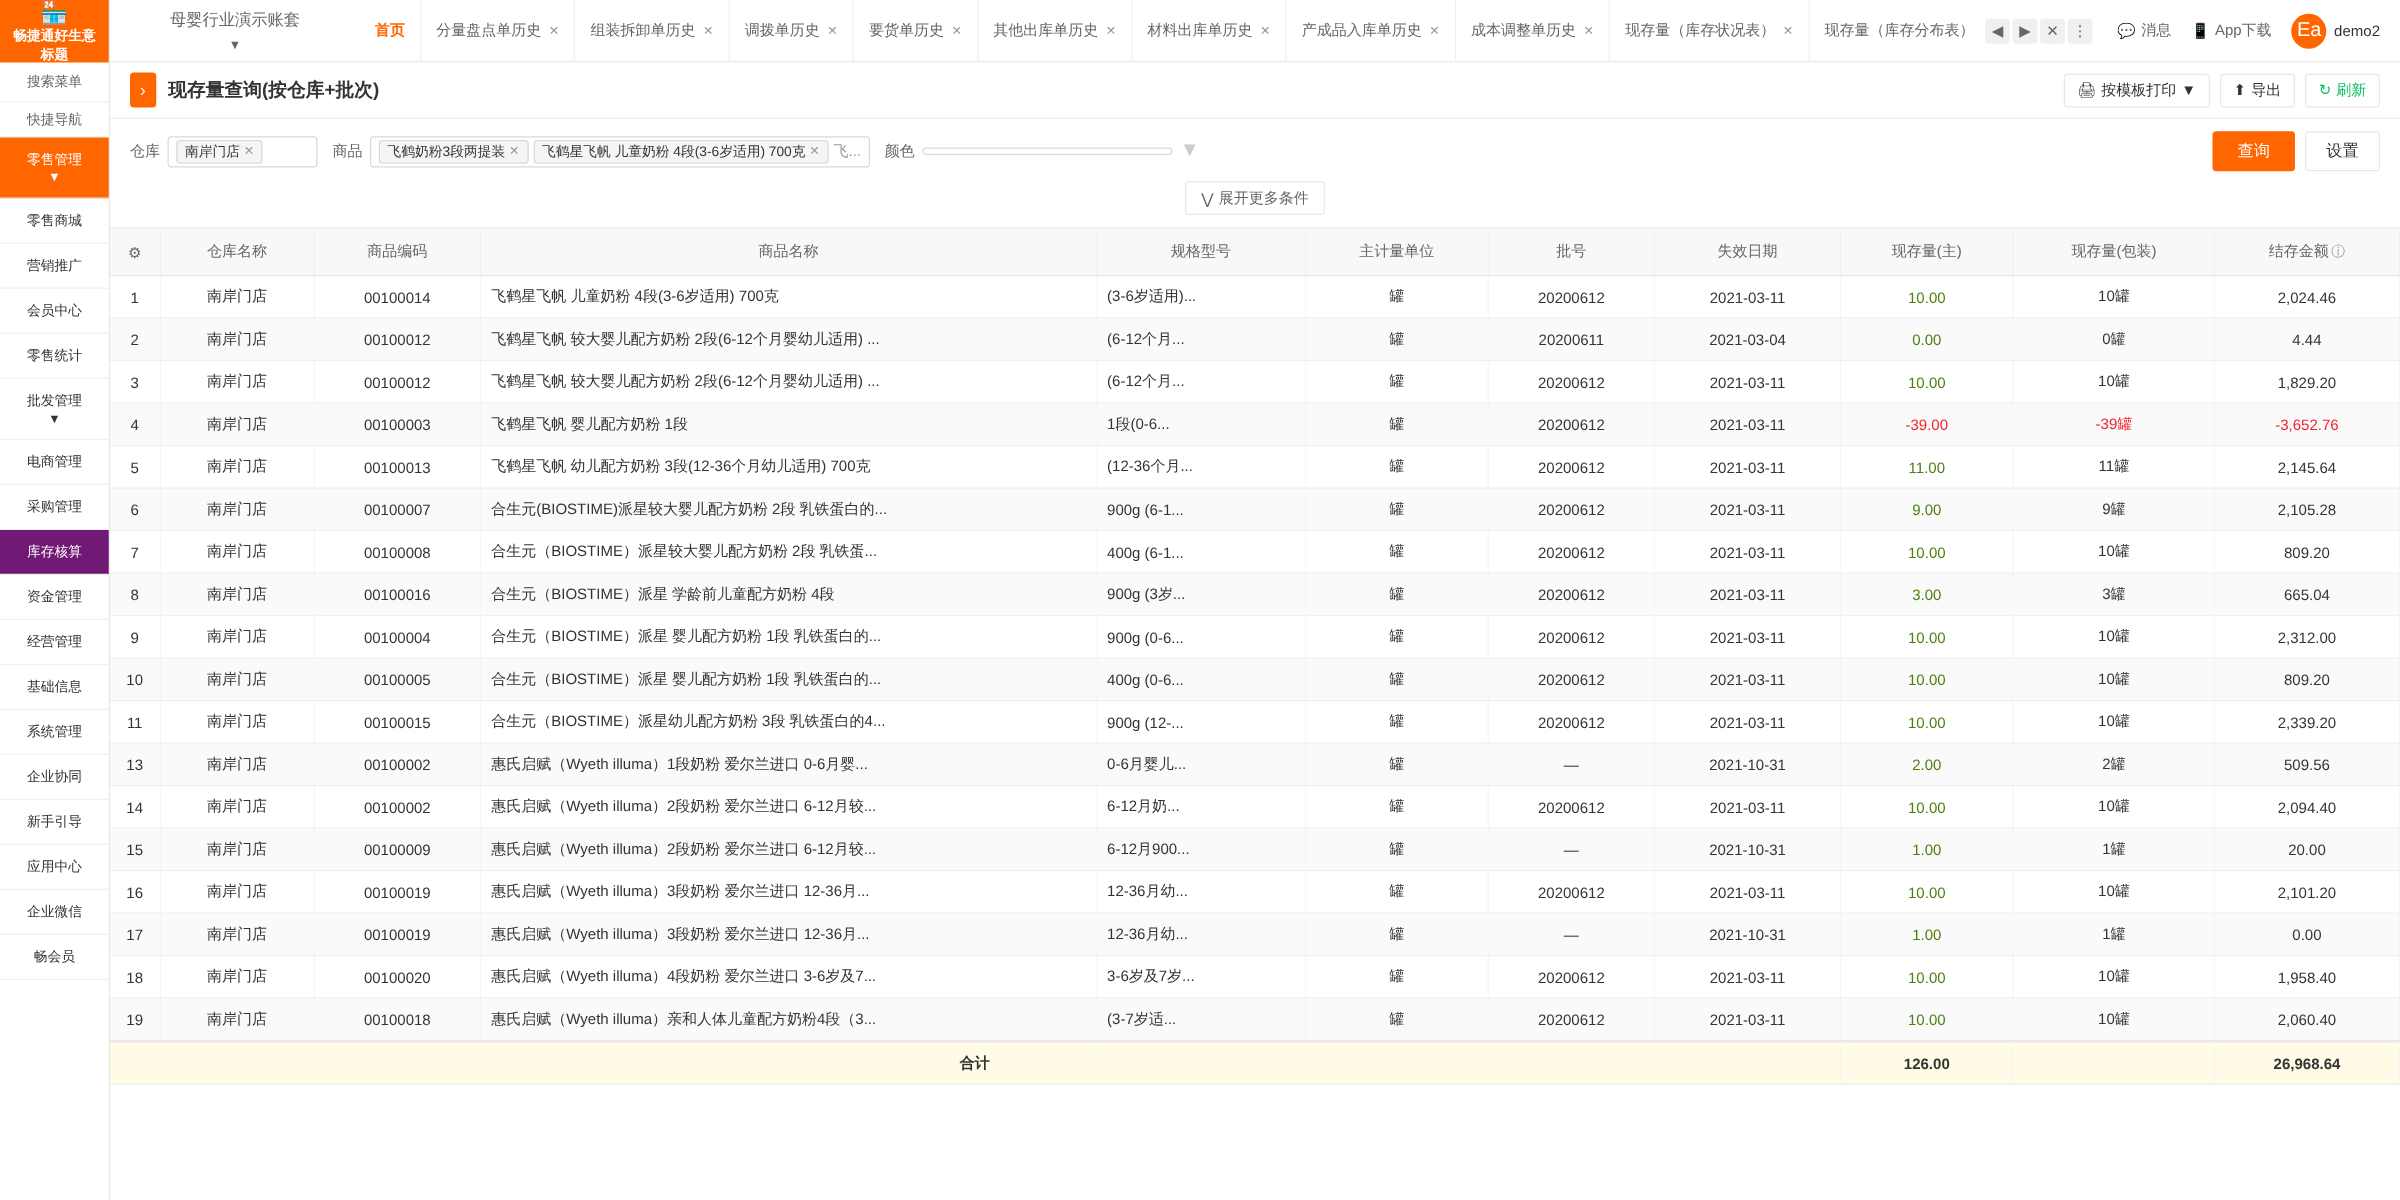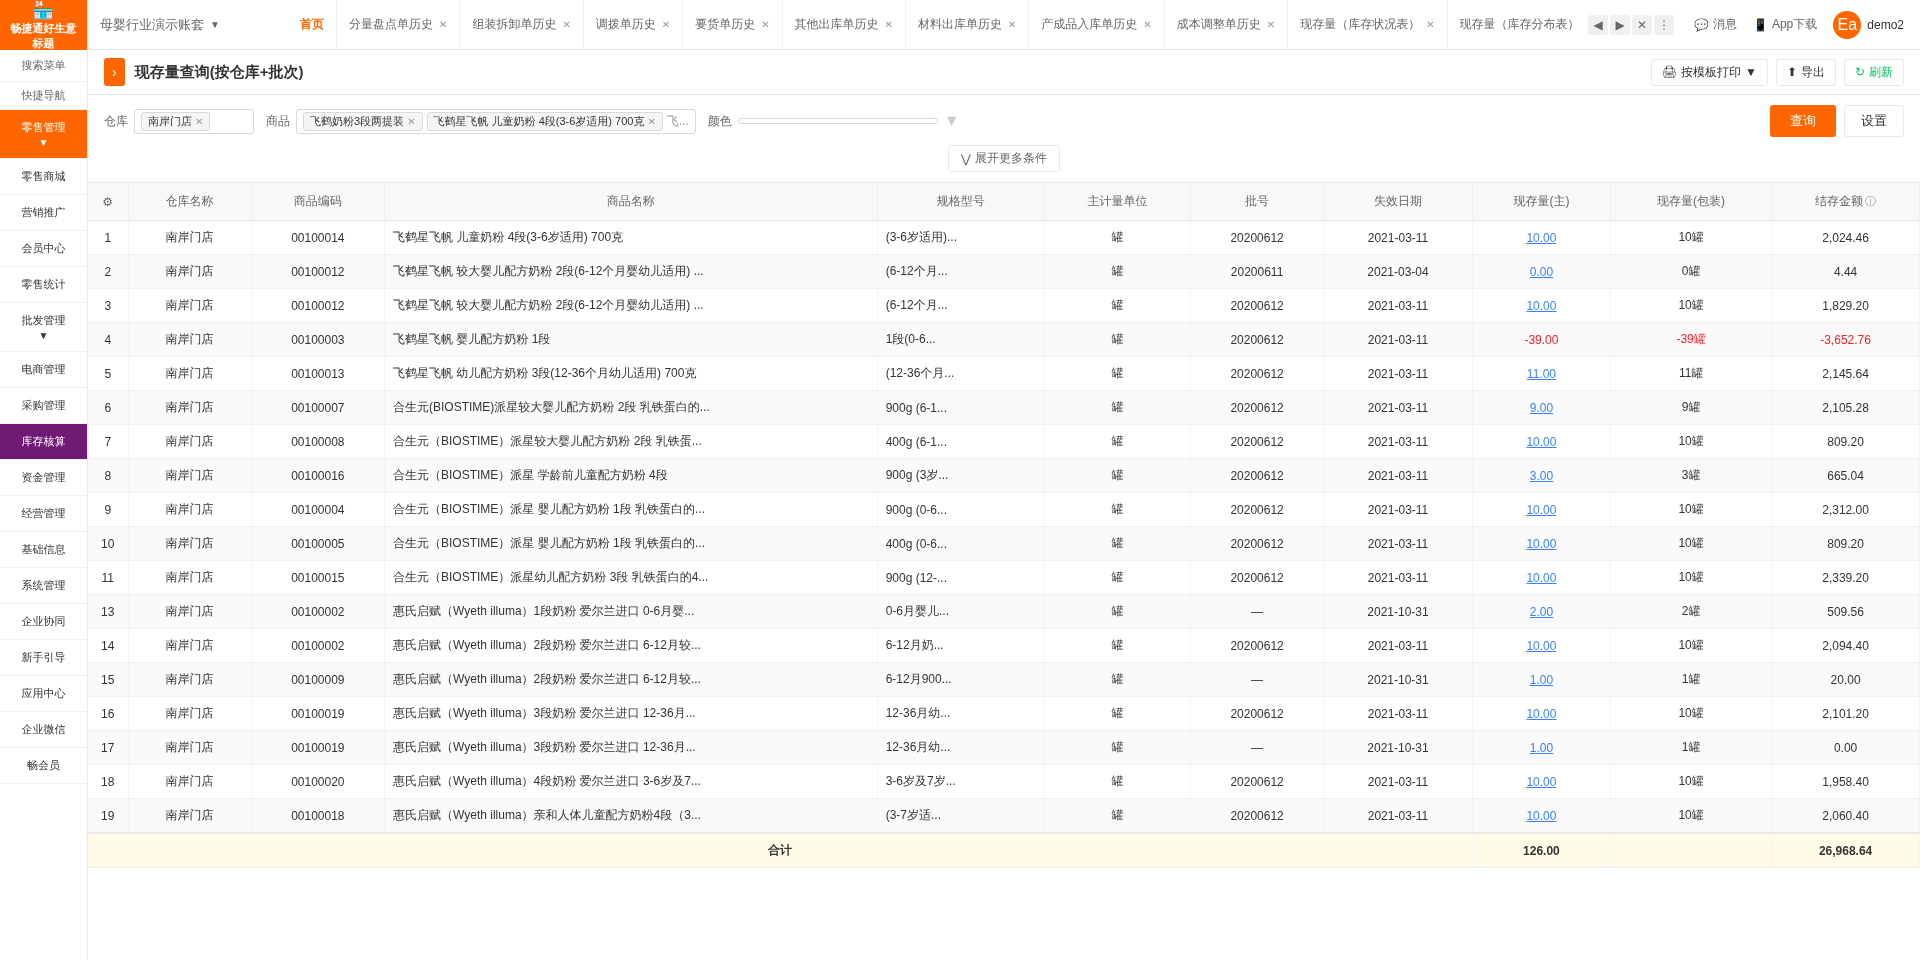--- a/index.html
+++ b/index.html
@@ -12,21 +12,21 @@
     .sidebar-search { padding: 8px 6px; font-size: 11px; color: #666; text-align: center; cursor: pointer; border-bottom: 1px solid #f0f0f0; }
     .sidebar-nav { padding: 6px; font-size: 11px; color: #666; text-align: center; cursor: pointer; border-bottom: 1px solid #f0f0f0; }
     .sidebar-item { padding: 10px 6px; font-size: 11px; color: #333; text-align: center; cursor: pointer; border-bottom: 1px solid #f0f0f0; display: flex; flex-direction: column; align-items: center; gap: 2px; }
     .sidebar-item.active { background: #ff6600; color: #fff; }
 
     
     .main-content { flex: 1; display: flex; flex-direction: column; height: 960px; overflow: hidden; }
 
     
     .top-nav { background: #fff; height: 50px; display: flex; align-items: center; border-bottom: 1px solid #e8e8e8; flex-shrink: 0; }
-    .top-nav-left { width: 200px; padding: 0 12px; font-size: 13px; color: #666; display: flex; align-items: center; gap: 6px; flex-shrink: 0; }
+    .top-nav-left { width: 200px; padding: 0 12px; font-size: 13px; color: #666; display: flex; align-items: center; gap: 6px; flex-shrink: 0; flex-direction: column; }
     .top-nav-tabs { flex: 1; display: flex; align-items: center; overflow: hidden; height: 100%; }
     .nav-tab { height: 50px; padding: 0 12px; display: flex; align-items: center; gap: 4px; font-size: 12px; color: #666; cursor: pointer; border-right: 1px solid #f0f0f0; white-space: nowrap; flex-shrink: 0; }
     .nav-tab .close-btn { color: #999; font-size: 10px; margin-left: 2px; }
     .nav-tab.home { color: #ff6600; font-weight: bold; }
     .top-nav-right { display: flex; align-items: center; gap: 16px; padding: 0 16px; flex-shrink: 0; }
     .top-nav-right .msg { display: flex; align-items: center; gap: 4px; color: #666; cursor: pointer; font-size: 12px; }
     .top-nav-right .app { display: flex; align-items: center; gap: 4px; color: #666; cursor: pointer; font-size: 12px; }
     .top-nav-right .user { display: flex; align-items: center; gap: 6px; cursor: pointer; }
     .user-avatar { width: 28px; height: 28px; border-radius: 50%; background: #ff6600; display: flex; align-items: center; justify-content: center; color: #fff; font-size: 16px; }
     .nav-arrows { display: flex; align-items: center; gap: 2px; padding: 0 4px; }
@@ -60,21 +60,21 @@
     .table-area { flex: 1; overflow: hidden; background: #fff; margin: 0; display: flex; flex-direction: column; }
     .table-wrapper { overflow: auto; flex: 1; }
     table { width: 100%; border-collapse: collapse; font-size: 12px; }
     thead tr { background: #f8f8f8; }
     thead th { padding: 10px 8px; text-align: center; border-bottom: 1px solid #e8e8e8; border-right: 1px solid #f0f0f0; color: #666; font-weight: normal; white-space: nowrap; }
     tbody tr { background: #fff; }
     tbody tr:nth-child(even) { background: #fafafa; }
     tbody td { padding: 8px 8px; text-align: center; border-bottom: 1px solid #f0f0f0; border-right: 1px solid #f5f5f5; color: #333; white-space: nowrap; }
     .td-name { text-align: left; max-width: 260px; overflow: hidden; text-overflow: ellipsis; }
     .td-spec { text-align: left; max-width: 110px; overflow: hidden; text-overflow: ellipsis; }
-    .td-num-link { color: #3b82f6; text-decoration: underline; cursor: pointer; }
+    .td-num-link { color: #4d7c0f; cursor: pointer; }
     .td-red { color: #f5222d; }
     .summary-row { background: #fffbe6 !important; font-weight: bold; margin-top: 24px; }
     .summary-row td { border-top: 2px solid #e8e8e8; }
 
     
     .table-wrapper::-webkit-scrollbar { width: 6px; height: 6px; }
     .table-wrapper::-webkit-scrollbar-track { background: #f5f5f5; }
     .table-wrapper::-webkit-scrollbar-thumb { background: #ccc; border-radius: 3px; }
 
     .orange-arrow { background: #ff6600; color: #fff; border: none; padding: 6px 8px; cursor: pointer; border-radius: 3px; font-size: 14px; }

